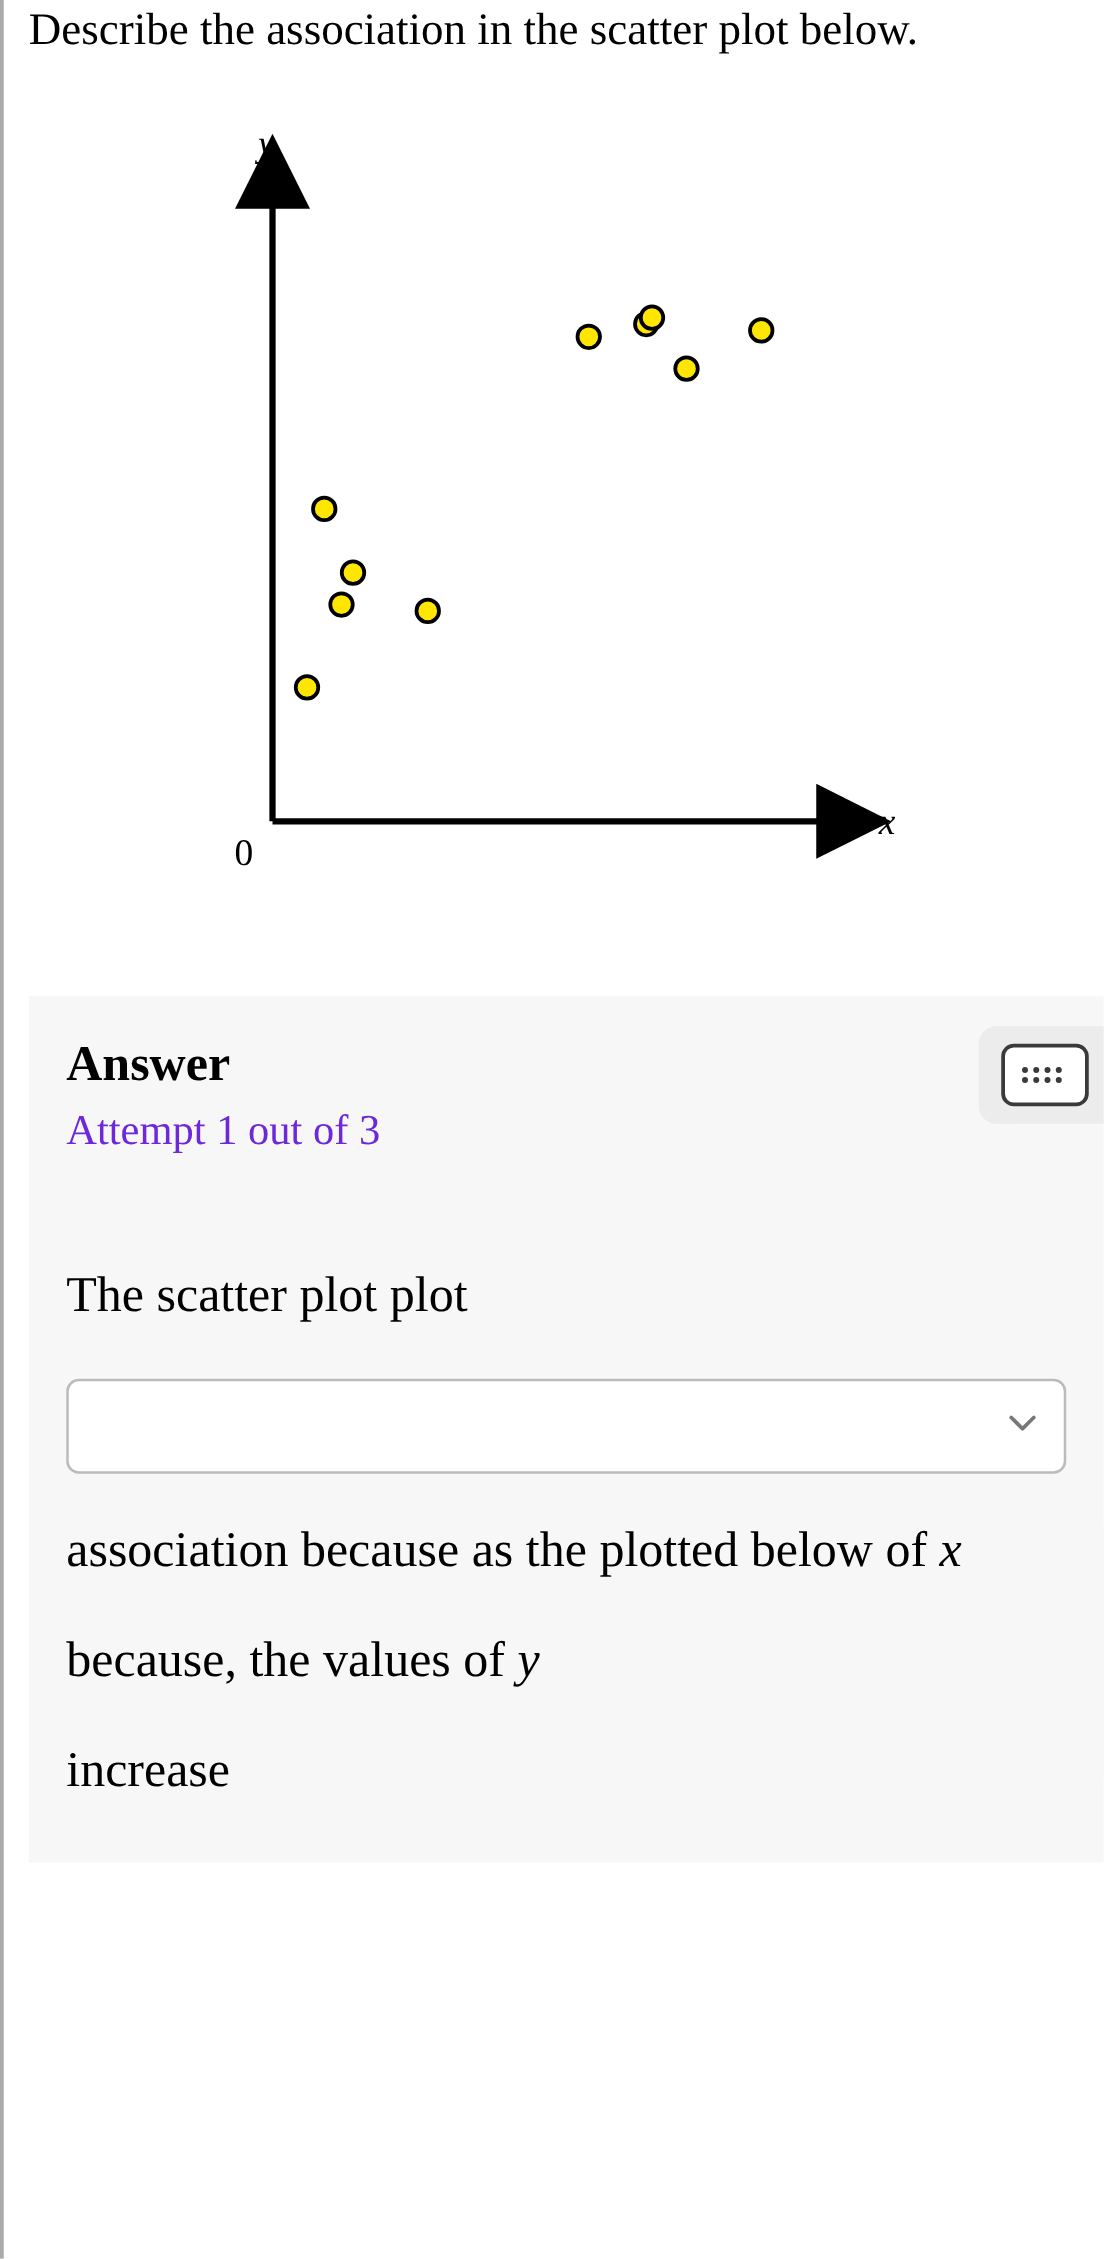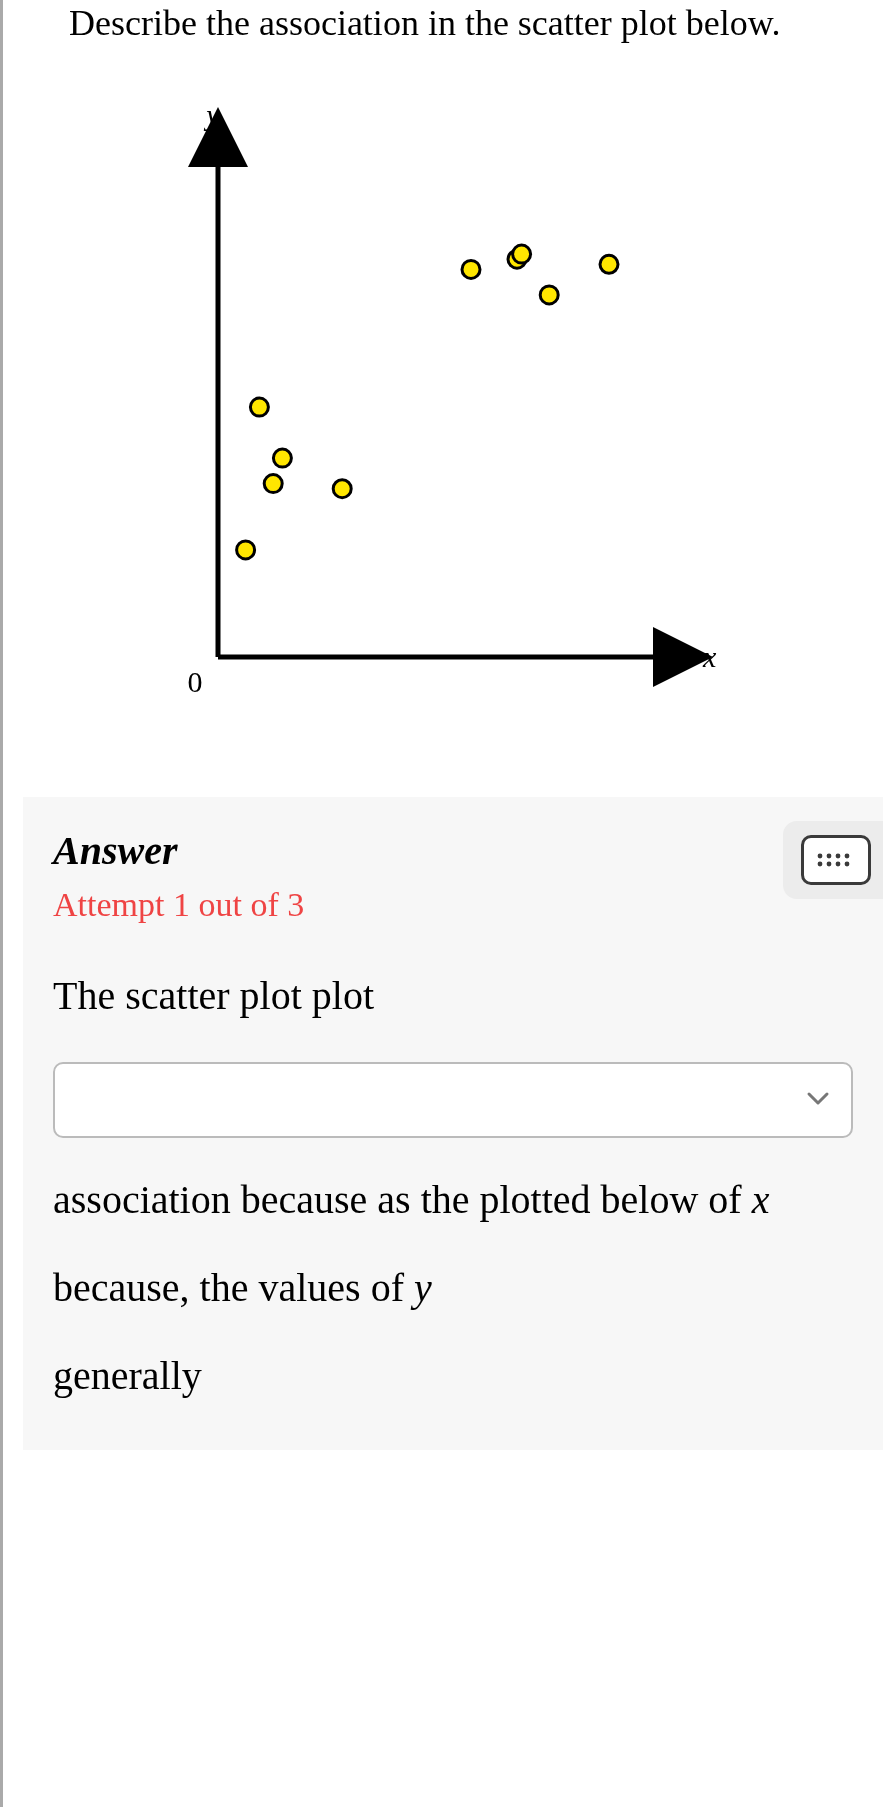--- a/index.html
+++ b/index.html
@@ -12,44 +12,42 @@
   }
   .page {
     border-left: 3px solid #aaa;
     padding: 0 0 0 0;
     min-height: 1807px;
     width: 880px;
   }
   .question-text {
     padding: 0 20px 10px 20px;
     line-height: 1.3;
-    margin-left: 46px;
   }
   .chart-wrap {
     padding: 40px 0 60px 120px;
   }
   .chart-svg {
     display:block;
   }
   .answer-panel {
     background: #f7f7f7;
     margin: 20px 0 0 20px;
     padding: 30px 30px 30px 30px;
     position: relative;
   }
   .answer-heading {
     font-weight: bold;
     font-size: 40px;
     margin-bottom: 12px;
-    font-style: italic;
   }
   .attempt-text {
-    color: #ef4444;
+    color: #6d28d9;
     font-size: 34px;
-    margin-bottom: 28px;
+    margin-bottom: 68px;
   }
   .sentence {
     font-size: 40px;
     line-height: 2.2;
   }
   .math-var {
     font-style: italic;
     font-family: 'Times New Roman', serif;
   }
   .select-wrap {
@@ -161,17 +159,17 @@
 
       <span class="select-wrap select-arrow">
         <select class="dropdown" value=""></select>
         <svg width="26" height="26" viewBox="0 0 26 26">
           <path d="M4 9 L13 18 L22 9" stroke="#777" stroke-width="3" fill="none" stroke-linecap="round" stroke-linejoin="round"></path>
         </svg>
       </span>
 
       <span>association because as the plotted below of </span><span class="math-var">x</span><span> because, the values of </span><span class="math-var">y</span>
       <br>
-      <span>generally</span>
+      <span>increase</span>
     </div>
   </div>
 
 </div>
 
 </body></html>

